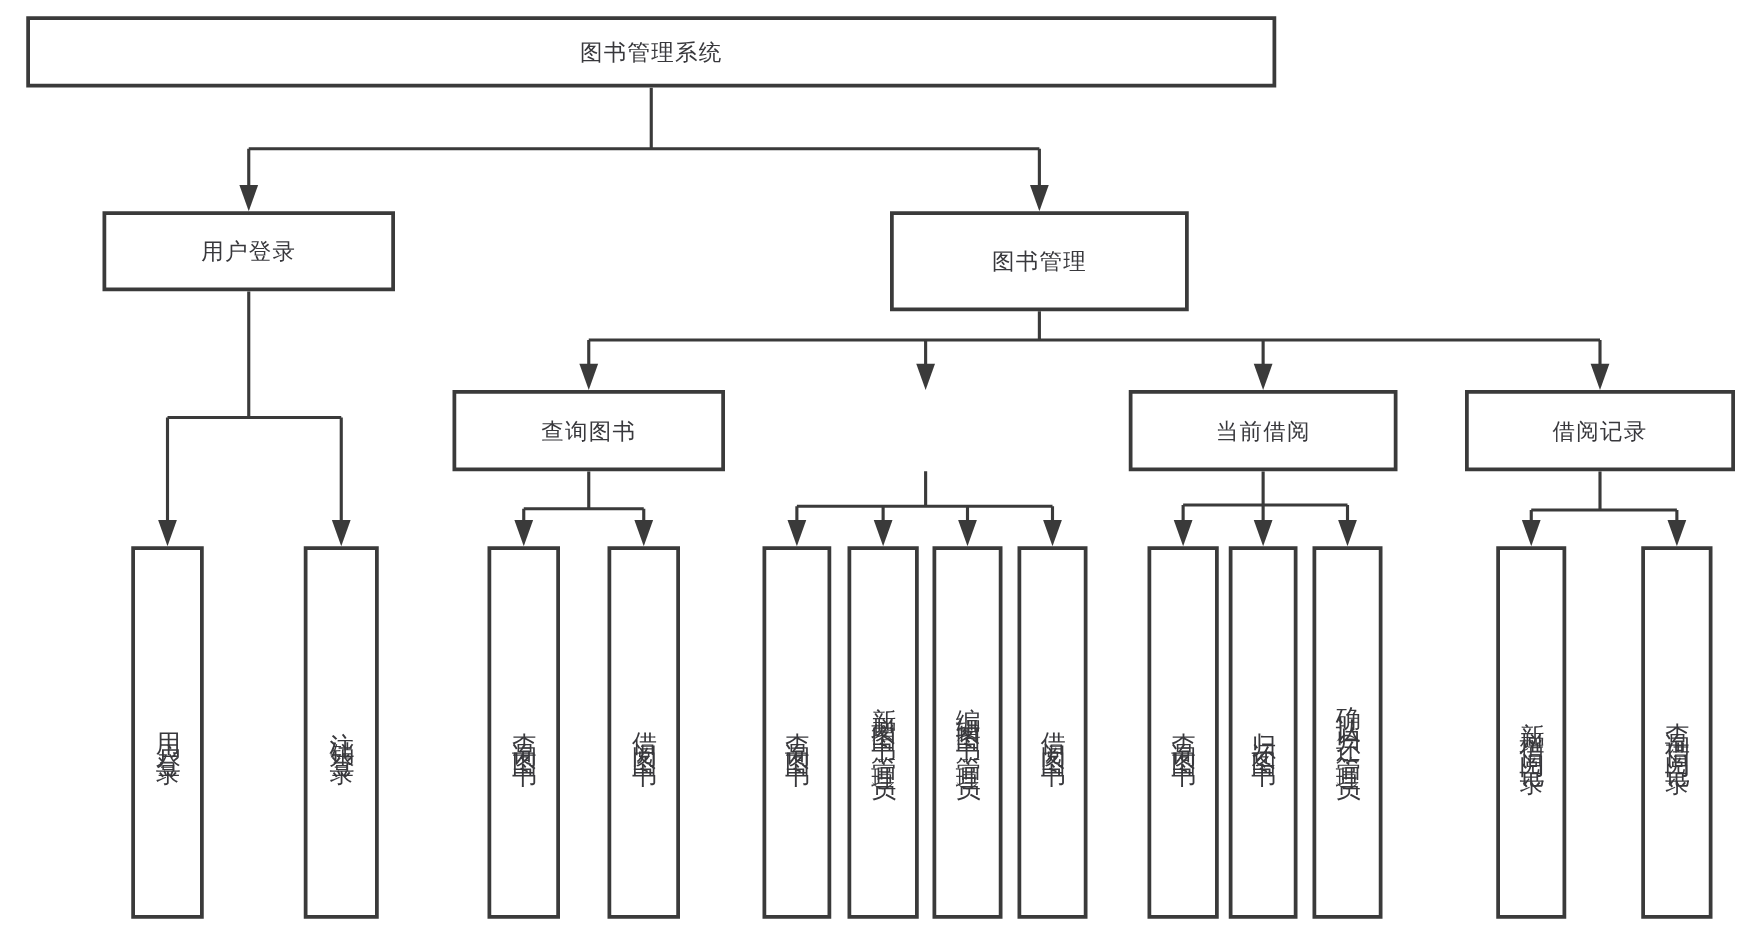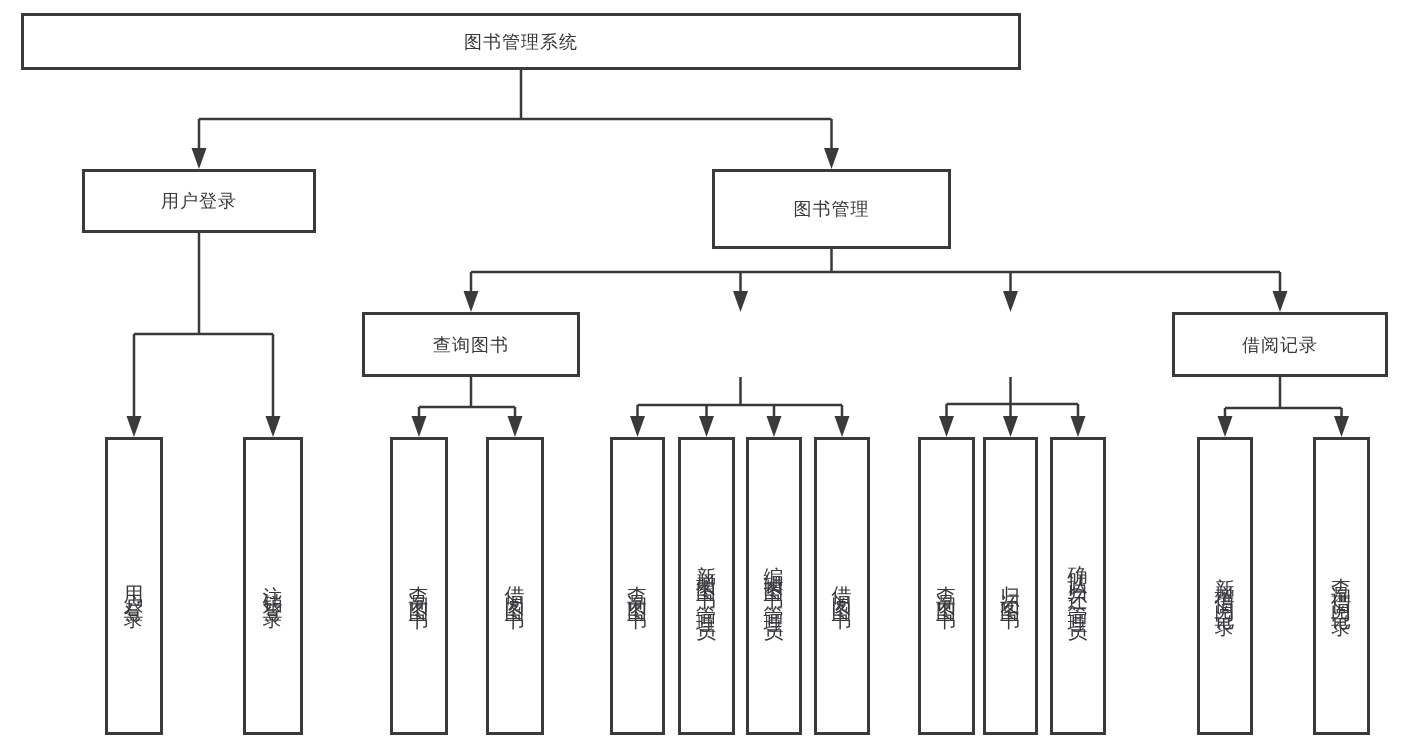--- a/index.html
+++ b/index.html
@@ -106,20 +106,23 @@
   <div class="node n-l2a">
     <span class="lbl">用户登录</span>
   </div>
   <div class="node n-l2b">
     <span class="lbl">图书管理</span>
   </div>
 
   <div class="node n-l3a">
     <span class="lbl">查询图书</span>
   </div>
+  <div class="node n-l3c">
+    <span class="lbl">当前借阅</span>
+  </div>
   <div class="node n-l3d">
     <span class="lbl">借阅记录</span>
   </div>
 
   <div class="node leaf lf1">
     <span class="lbl">用户登录</span>
   </div>
   <div class="node leaf lf2">
     <span class="lbl">注销登录</span>
   </div>

